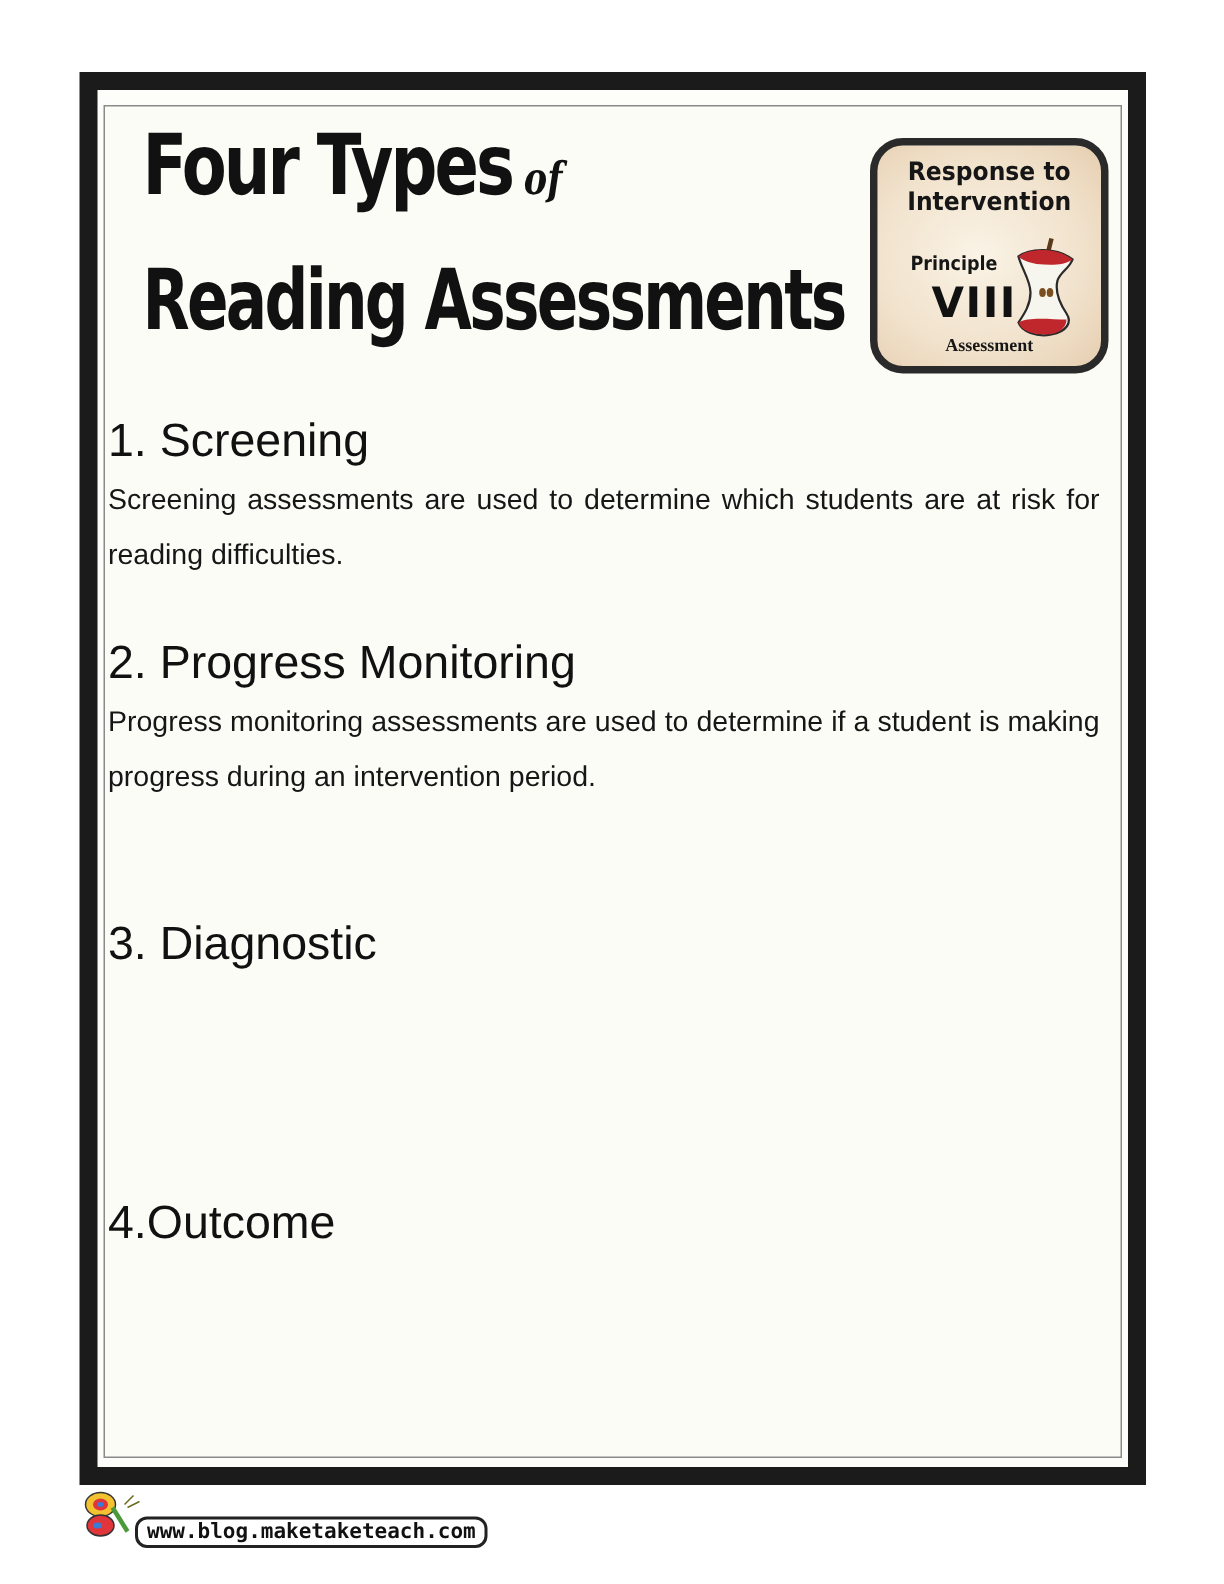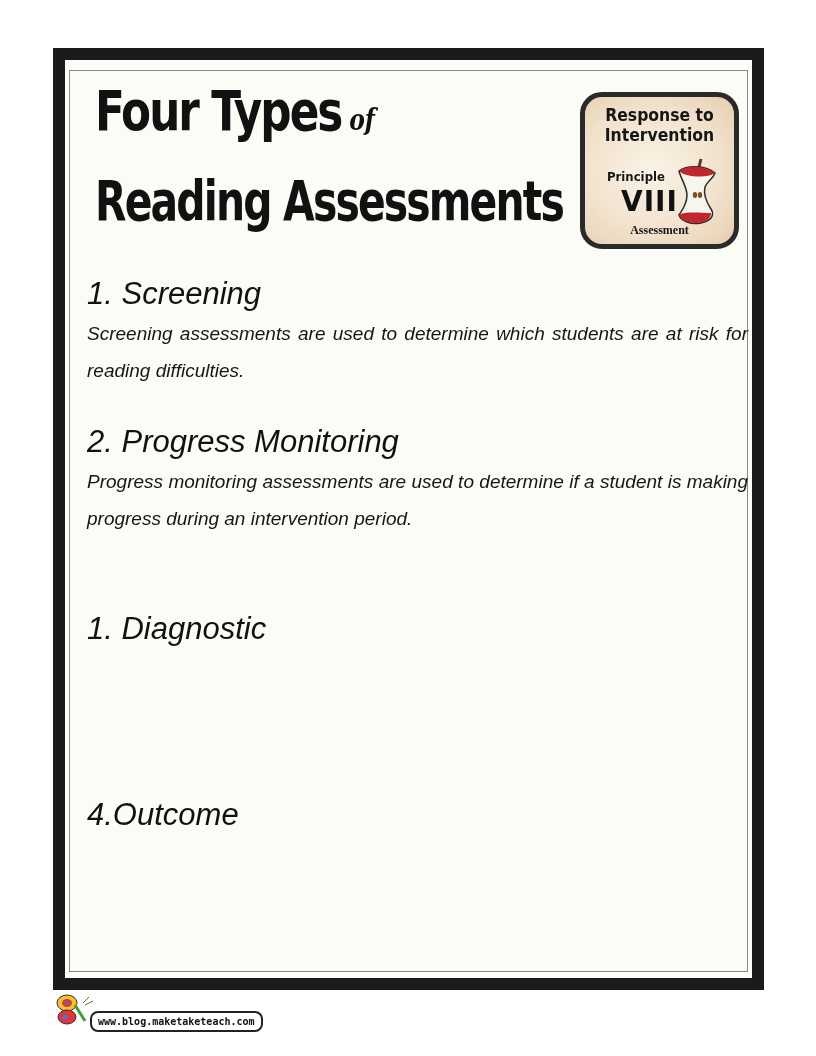--- a/index.html
+++ b/index.html
@@ -36,35 +36,35 @@
     .badge-numeral {
       position: absolute; left: 36px; top: 88px; font-family: "DejaVu Sans", sans-serif;
       font-weight: bold; font-size: 28px; color: #111; letter-spacing: 1px;
     }
     .badge-footer {
       position: absolute; left: 0; right: 0; bottom: 6px; text-align: center;
       font-family: Liberation Serif, serif; font-weight: bold; font-size: 12px; color: #161616;
     }
     .apple-icon { position: absolute; left: 86px; top: 60px; width: 50px; height: 72px; }
 
-    .section { position: absolute; left: 87px; width: 661px; font-style: italic; }
+    .section { position: absolute; left: 72px; width: 661px; }
     .section-heading {
       font-family: "Liberation Sans", sans-serif; font-size: 31px; line-height: 36px; color: #111;
       font-weight: normal; white-space: nowrap;
     }
     .section-body {
       font-family: "Liberation Sans", sans-serif; font-size: 19px; line-height: 36.5px; color: #161616;
       text-align: justify; text-align-last: left; margin-top: 4px;
     }
 
     .footer-butterfly { position: absolute; left: 55px; top: 993px; width: 40px; height: 34px; }
     .footer-url {
       position: absolute; left: 90px; top: 1011px; height: 21px; padding: 0 6px;
       border: 2px solid #222; border-radius: 8px; background: #fff;
-      font-family: "DejaVu Sans Mono", monospace; font-weight: bold; font-size: 10px; line-height: 17px;
+      font-family: "DejaVu Sans Mono", monospace; font-weight: bold; font-size: 14px; line-height: 17px;
       color: #111; white-space: nowrap;
     }
   </style>
 </head>
 <body>
 
 <div class="outer-frame">
   <div class="inner-frame"></div>
 </div>
 
@@ -95,21 +95,21 @@
   <div class="section-heading">1. Screening</div>
   <div class="section-body">Screening assessments are used to determine which students are at risk for reading difficulties.</div>
 </div>
 
 <div class="section" style="top:424px;">
   <div class="section-heading">2. Progress Monitoring</div>
   <div class="section-body">Progress monitoring assessments are used to determine if a student is making progress during an intervention period.</div>
 </div>
 
 <div class="section" style="top:611px;">
-  <div class="section-heading">1. Diagnostic</div>
+  <div class="section-heading">3. Diagnostic</div>
 </div>
 
 <div class="section" style="top:797px;">
   <div class="section-heading">4.Outcome</div>
 </div>
 
 <svg class="footer-butterfly" viewBox="0 0 40 34">
   <ellipse cx="12" cy="10" rx="10" ry="8" fill="#f2c230" stroke="#333" stroke-width="1"></ellipse>
   <ellipse cx="12" cy="10" rx="5" ry="4" fill="#e0353a"></ellipse>
   <ellipse cx="12" cy="10" rx="2" ry="1.6" fill="#3a7bd5"></ellipse>

